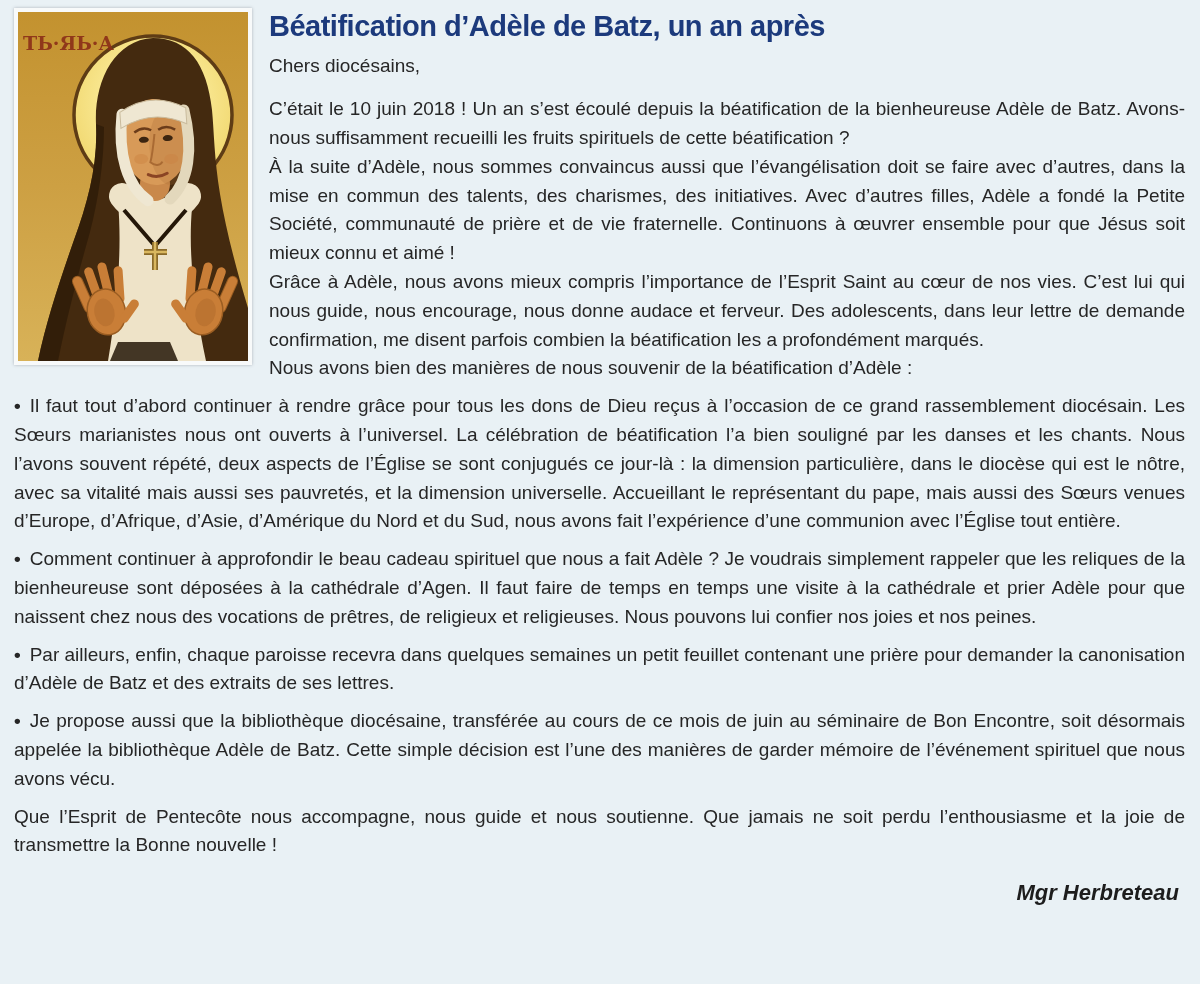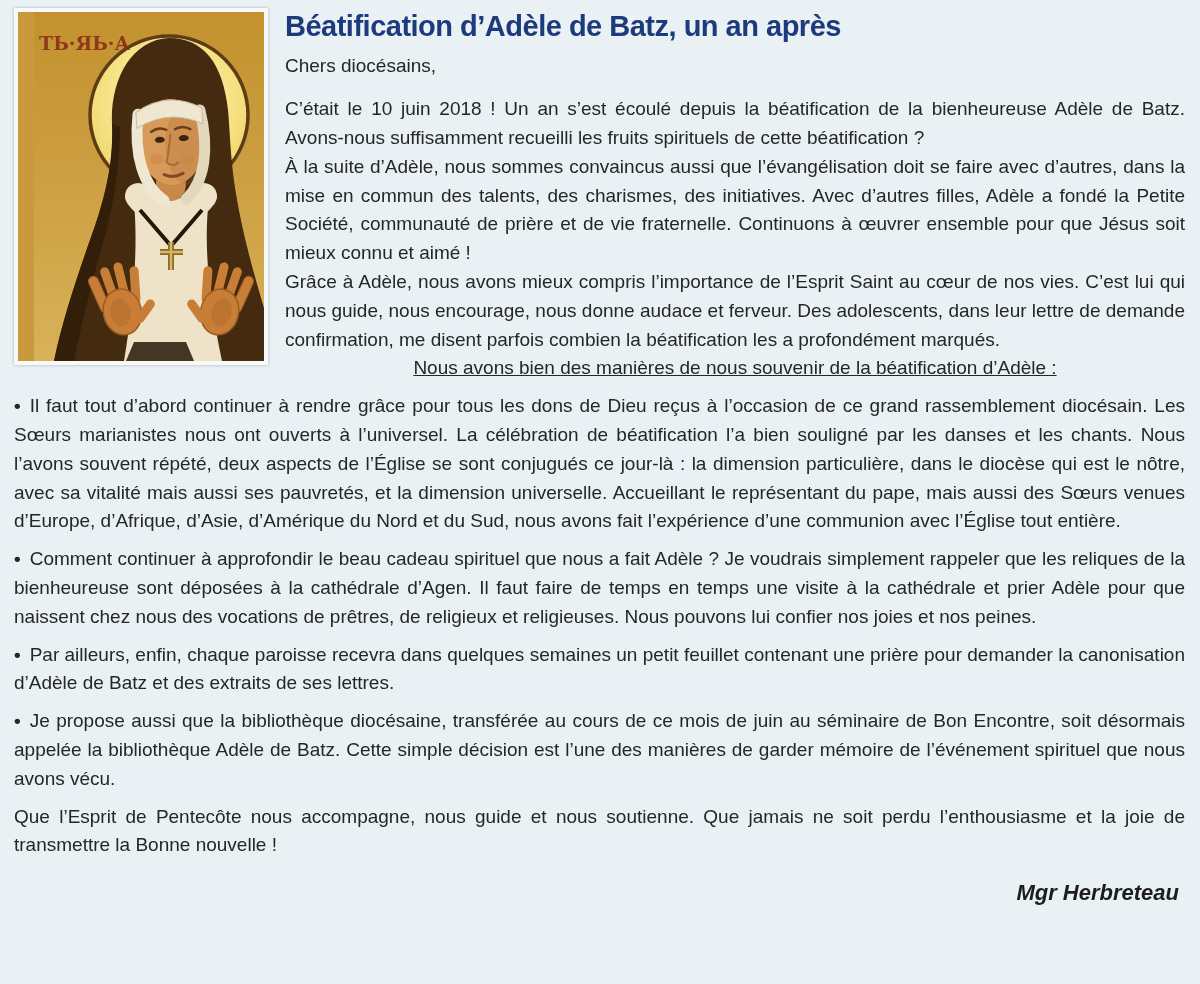--- a/index.html
+++ b/index.html
@@ -16,40 +16,39 @@
     padding: 6px 15px 0 14px;
     overflow: hidden;
   }
   .icon-frame {
     float: left;
     width: 230px; height: 349px;
     margin: 2px 17px 10px 0;
     border: 4px solid #f8fafa;
     box-shadow: 0 0 3px rgba(60,70,80,.35);
     background: #c89a3c;
-    padding-left: 16px;
   }
   .icon-frame svg { display: block; }
   h1.title {
     margin: 4px 0 10px 0;
     font-size: 29px;
     line-height: 1.12;
     letter-spacing: -0.5px;
     font-weight: bold;
     color: #1c3a7c;
   }
   p {
     margin: 0;
     font-size: 19px;
     line-height: 28.8px;
     color: #262626;
     text-align: justify;
   }
   p.salutation { margin-bottom: 14px; text-align: left; }
-  p.intro-line { text-align: center; text-decoration: underline; }
+  p.intro-line { text-align: left; }
   p.bullet { margin-top: 9px; }
   .bmark { font-weight: bold; margin-right: 9px; }
   p.closing { margin-top: 9px; }
   p.signature {
     margin-top: 19px;
     padding-right: 6px;
     text-align: right;
     font-weight: bold;
     font-style: italic;
     font-size: 22px;

